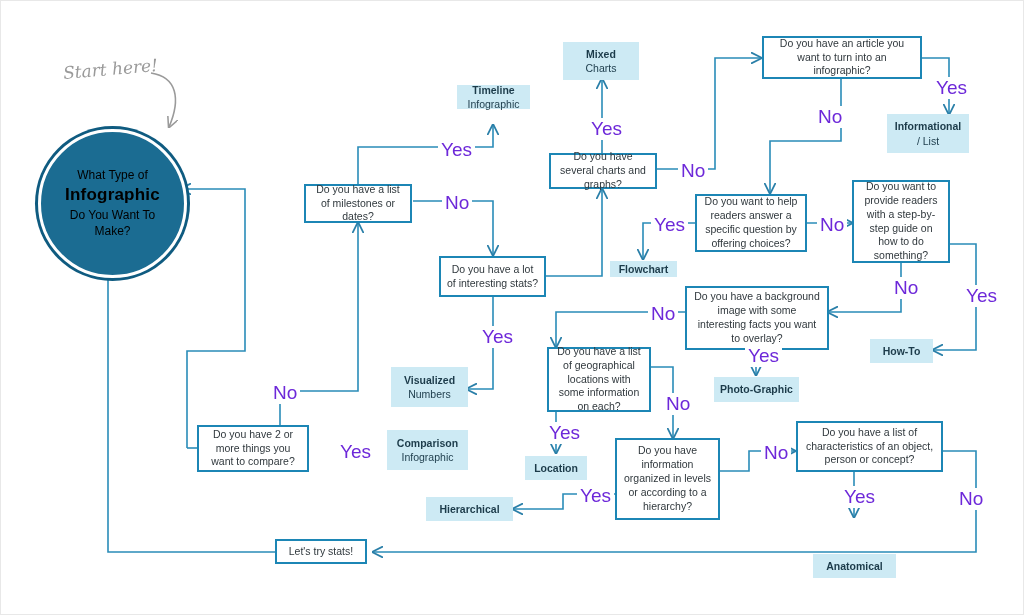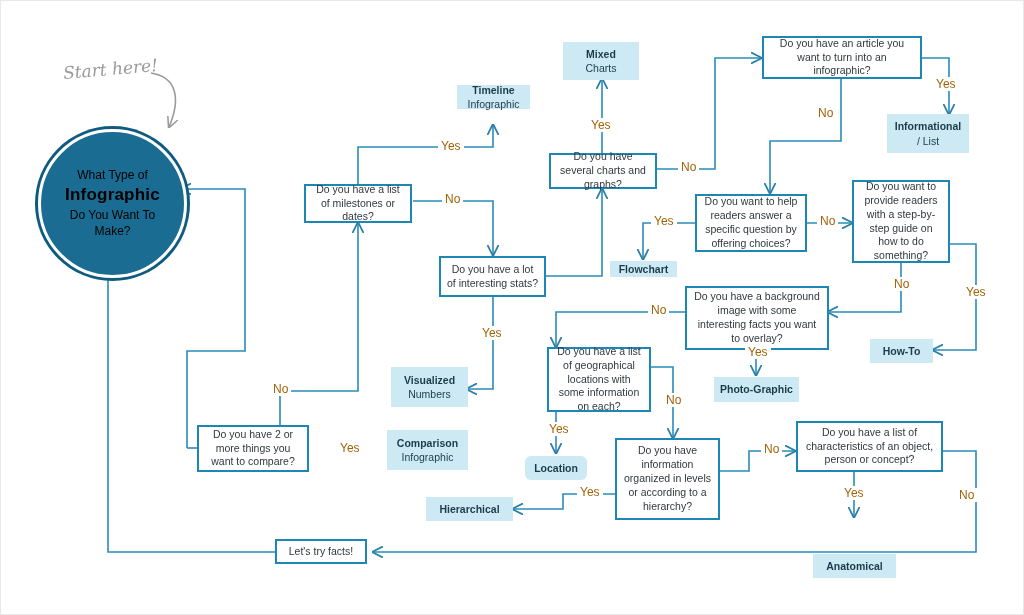--- a/index.html
+++ b/index.html
@@ -59,22 +59,22 @@
     font-family:"DejaVu Serif",serif;
     font-style:italic;
     font-size:17px;
     white-space:nowrap;
     transform:rotate(-5deg);
   }
 
   
   .elabel{
     position:absolute;
-    color:#a16207;
-    font-size:12px;
+    color:#6d28d9;
+    font-size:19px;
     background:#ffffff;
     padding:0 3px;
     white-space:nowrap;
   }
 </style>
 </head>
 <body>
 
 <div id="canvas">
 
@@ -168,21 +168,21 @@
   <div class="node decision" style="left:851px;top:179px;width:98px;height:83px;">Do you want to provide readers with a step-by-step guide on how to do something?</div>
 
   <div class="node decision" style="left:684px;top:285px;width:144px;height:64px;">Do you have a background image with some interesting facts you want to overlay?</div>
 
   <div class="node decision" style="left:546px;top:346px;width:104px;height:65px;">Do you have a list of geographical locations with some information on each?</div>
 
   <div class="node decision" style="left:614px;top:437px;width:105px;height:82px;">Do you have information organized in levels or according to a hierarchy?</div>
 
   <div class="node decision" style="left:795px;top:420px;width:147px;height:51px;">Do you have a list of characteristics of an object, person or concept?</div>
 
-  <div class="node decision" style="left:274px;top:538px;width:92px;height:25px;">Let's try facts!</div>
+  <div class="node decision" style="left:274px;top:538px;width:92px;height:25px;">Let's try stats!</div>
 
   <div class="node result" style="left:456px;top:84px;width:73px;height:24px;">
     <div>
       <span class="b">Timeline</span>
       <span class="n">Infographic</span>
     </div>
   </div>
 
   <div class="node result" style="left:562px;top:41px;width:76px;height:38px;">
     <div>
@@ -223,21 +223,21 @@
     </div>
   </div>
 
   <div class="node result" style="left:386px;top:429px;width:81px;height:40px;">
     <div>
       <span class="b">Comparison</span>
       <span class="n">Infographic</span>
     </div>
   </div>
 
-  <div class="node result" style="left:524px;top:455px;width:62px;height:24px;border-radius:6px;">
+  <div class="node result" style="left:524px;top:455px;width:62px;height:24px;">
     <div>
       <span class="b">Location</span>
     </div>
   </div>
 
   <div class="node result" style="left:425px;top:496px;width:87px;height:24px;">
     <div>
       <span class="b">Hierarchical</span>
     </div>
   </div>

